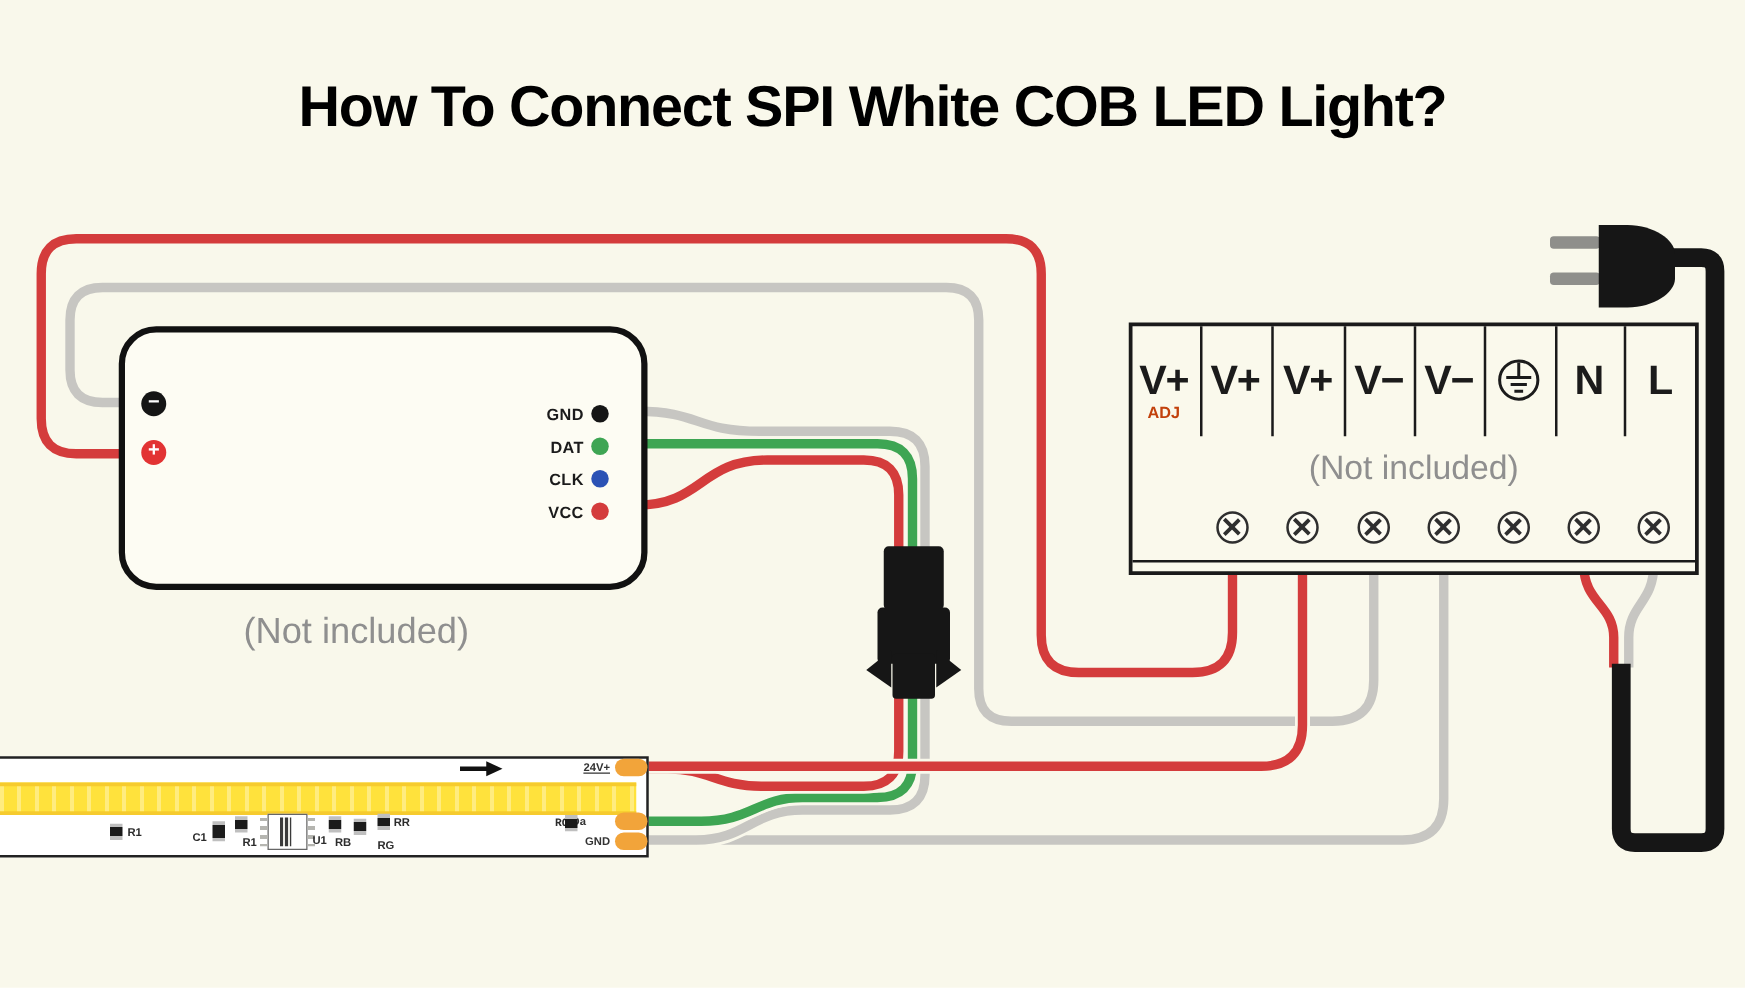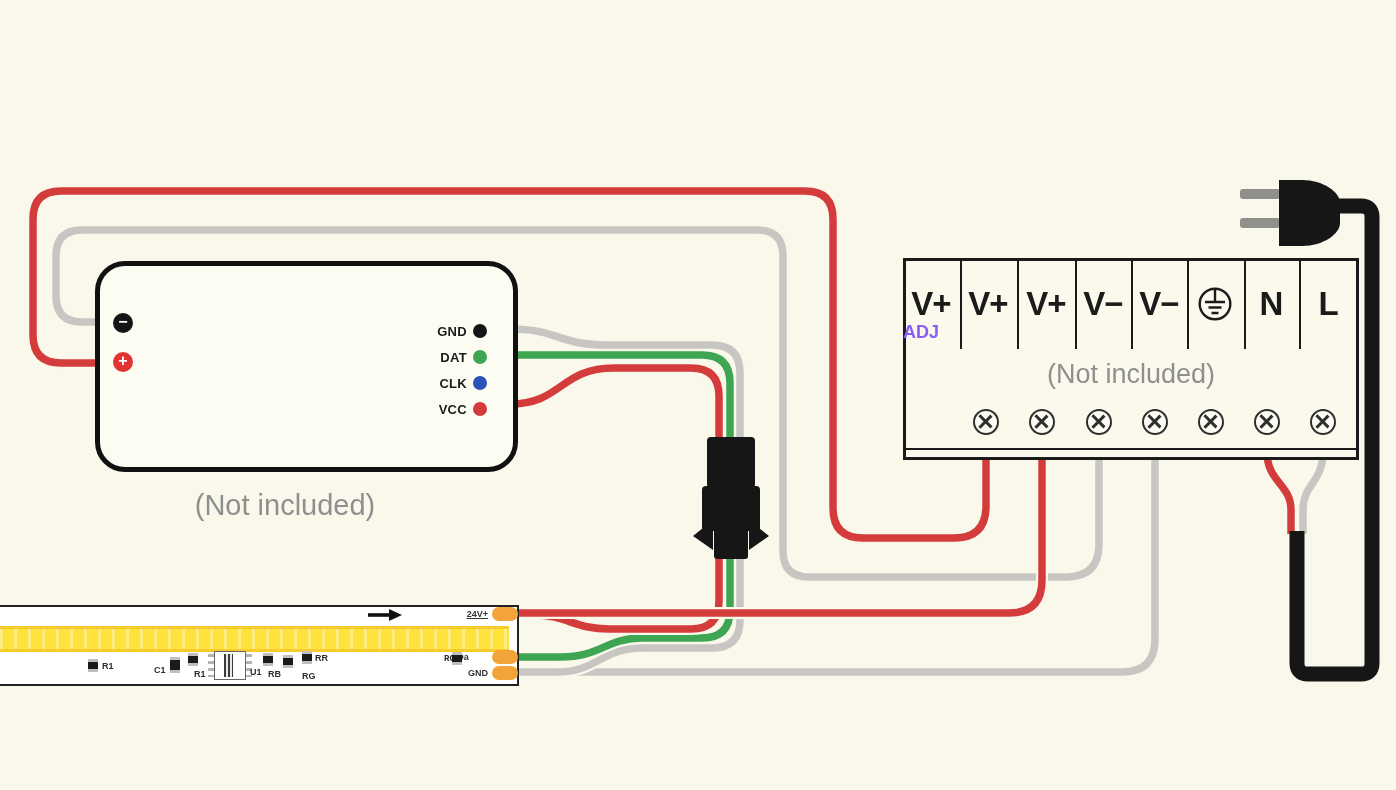--- a/index.html
+++ b/index.html
@@ -26,22 +26,22 @@
   .pin-dot{width:14px;height:14px;border-radius:50%;}
   .note{position:absolute;z-index:3;color:#8f8f8f;}
   .note-controller{left:120px;top:489px;width:330px;text-align:center;font-size:29px;}
 
   
   .psu{position:absolute;left:903px;top:258px;width:456px;height:202px;z-index:2;
        box-sizing:border-box;background:#faf9ec;border:3px solid #1a1a1a;}
   .psu-divider{position:absolute;top:0;width:2px;height:88px;background:#1a1a1a;}
   .psu-cell-label{position:absolute;top:24px;width:56px;text-align:center;
                   font-size:33px;font-weight:bold;color:#1b1b1b;letter-spacing:-1px;}
-  .psu-sub{position:absolute;top:61px;width:56px;
-           font-size:18px;font-weight:bold;color:#8b5cf6;}
+  .psu-sub{position:absolute;top:61px;width:56px;text-align:center;
+           font-size:13px;font-weight:bold;color:#c2410c;}
   .note-psu{left:0;right:0;top:98px;text-align:center;font-size:27px;position:absolute;}
   .screw{position:absolute;top:148px;width:26px;height:26px;border:2.5px solid #2f2f2f;
          border-radius:50%;box-sizing:border-box;background:#fdfcf3;}
   .screw::before,.screw::after{content:"";position:absolute;left:9.2px;top:2px;width:2.5px;height:17px;
          background:#2f2f2f;}
   .screw::before{transform:rotate(45deg);}
   .screw::after{transform:rotate(-45deg);}
   .psu-bottomline{position:absolute;left:0;right:0;top:187px;height:2px;background:#1a1a1a;}
   .earth-wrap{position:absolute;left:291px;top:25px;width:36px;height:36px;}
 
@@ -114,20 +114,21 @@
       <rect x="714" y="523" width="34" height="36" rx="3"></rect>
     </g>
 
     <g>
       <rect x="1240" y="189" width="40" height="10" rx="3" fill="#8f8f8b"></rect>
       <rect x="1240" y="218" width="40" height="10" rx="3" fill="#8f8f8b"></rect>
       <path d="M 1279,180 H 1302 C 1323,180 1340,192 1340,203 V 223 C 1340,234 1323,246 1302,246 H 1279 Z" fill="#161616"></path>
     </g>
   </svg>
 
+  <div class="title">How To Connect SPI White COB LED Light?</div>
 
   <div class="controller">
     <span class="term term-minus">
       <span class="sym">−</span>
     </span>
     <span class="term term-plus">
       <span class="sym">+</span>
     </span>
 
     <div class="pin-row" style="top:57px;">

